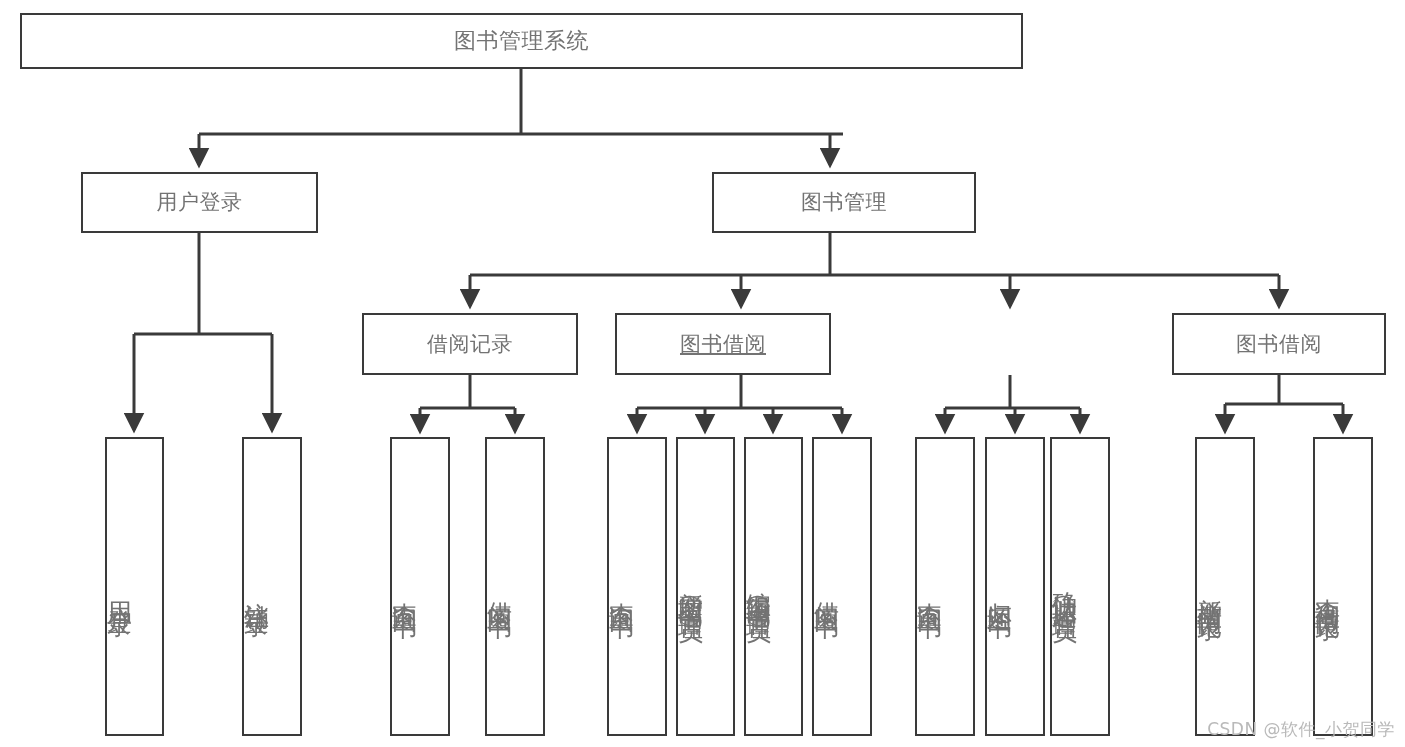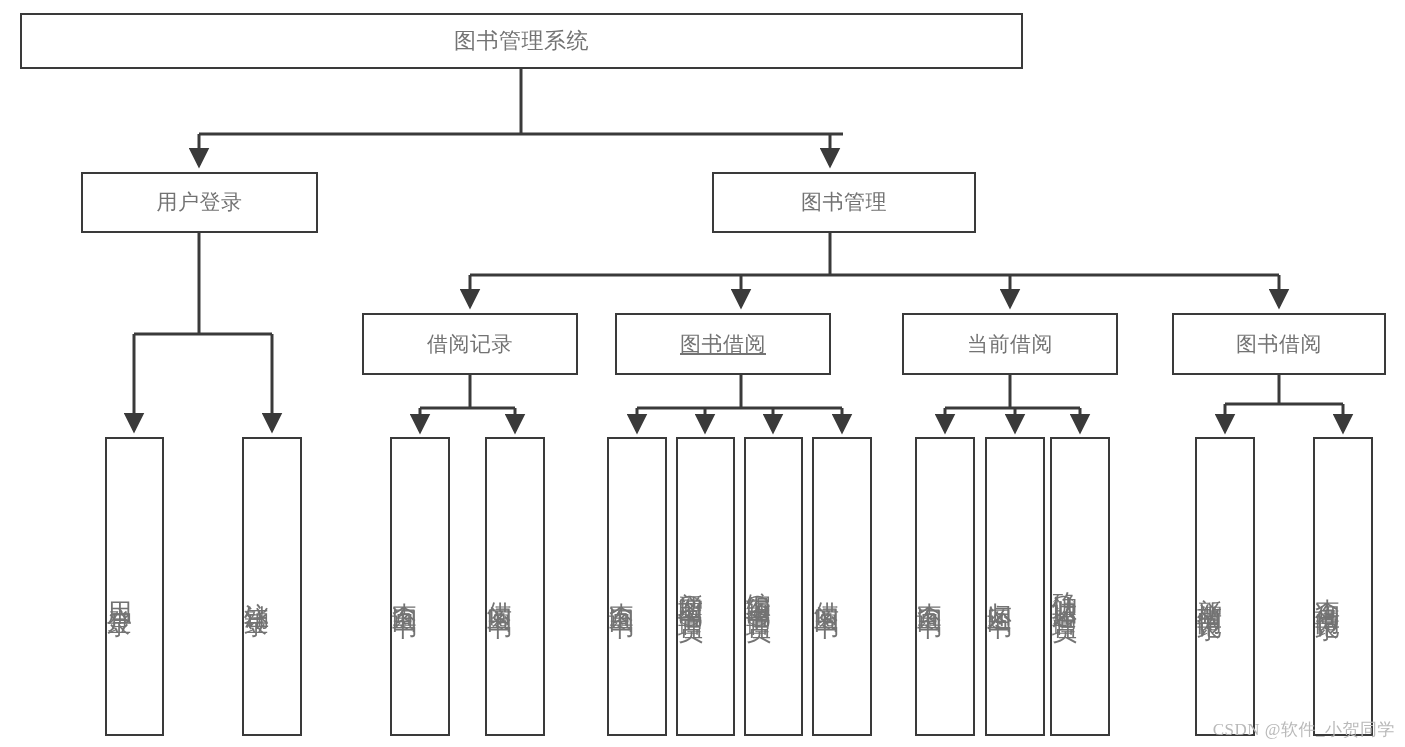--- a/index.html
+++ b/index.html
@@ -63,21 +63,20 @@
   }
   .watermark {
     position: absolute;
     right: 10px;
     bottom: 6px;
     font-size: 17px;
     color: #b9b9b9;
     letter-spacing: 0.5px;
     white-space: nowrap;
     user-select: none;
-    font-family: Liberation Serif, serif;
   }
 </style>
 </head>
 <body>
 
 <div id="canvas">
 
   <svg id="wires" viewBox="0 0 1405 747" xmlns="http://www.w3.org/2000/svg">
     <defs>
       <marker id="arrow" viewBox="0 0 12 12" refX="10" refY="6" markerWidth="7" markerHeight="7" orient="auto-start-reverse">
@@ -141,23 +140,20 @@
   </div>
 
   <div class="node horiz" style="left:362px; top:313px; width:216px; height:62px;">
     <span class="lbl">借阅记录</span>
   </div>
 
   <div class="node horiz" style="left:615px; top:313px; width:216px; height:62px;text-decoration:underline;">
     <span class="lbl">图书借阅</span>
   </div>
 
-  <div class="node horiz" style="left:902px; top:313px; width:216px; height:62px;">
-    <span class="lbl">当前借阅</span>
-  </div>
 
   <div class="node horiz" style="left:1172px; top:313px; width:214px; height:62px;">
     <span class="lbl">图书借阅</span>
   </div>
 
   <div class="node vert" style="left:105px; top:437px; width:59px; height:299px;">
     <span class="lbl">用户登录</span>
   </div>
 
   <div class="node vert" style="left:242px; top:437px; width:60px; height:299px;">

